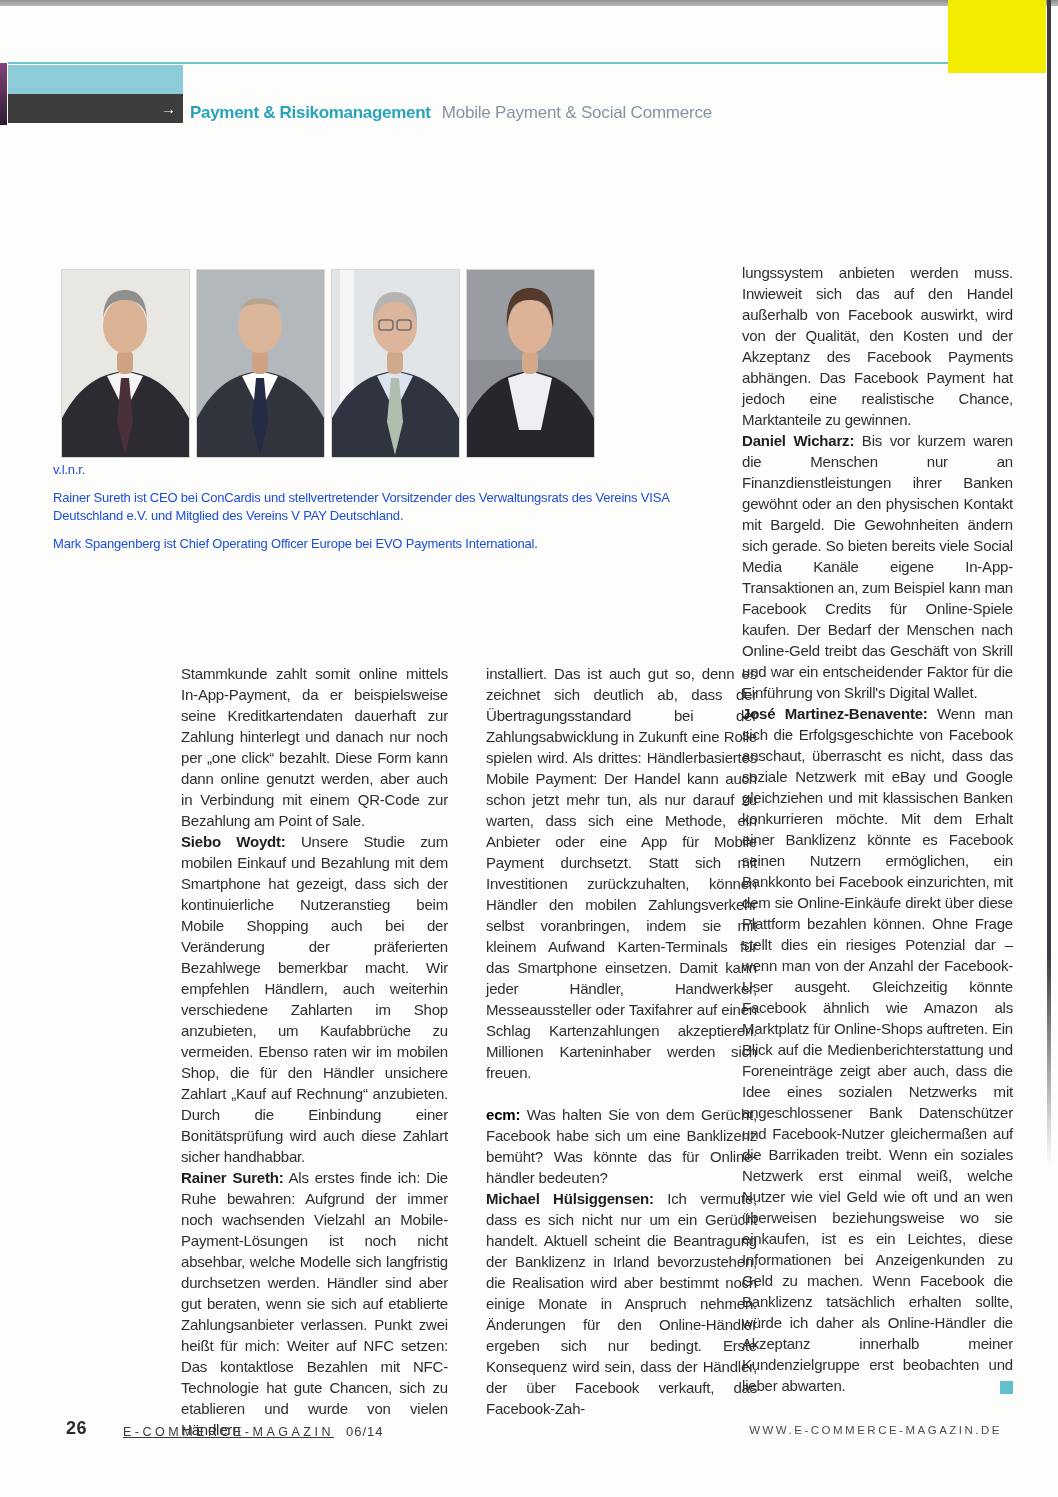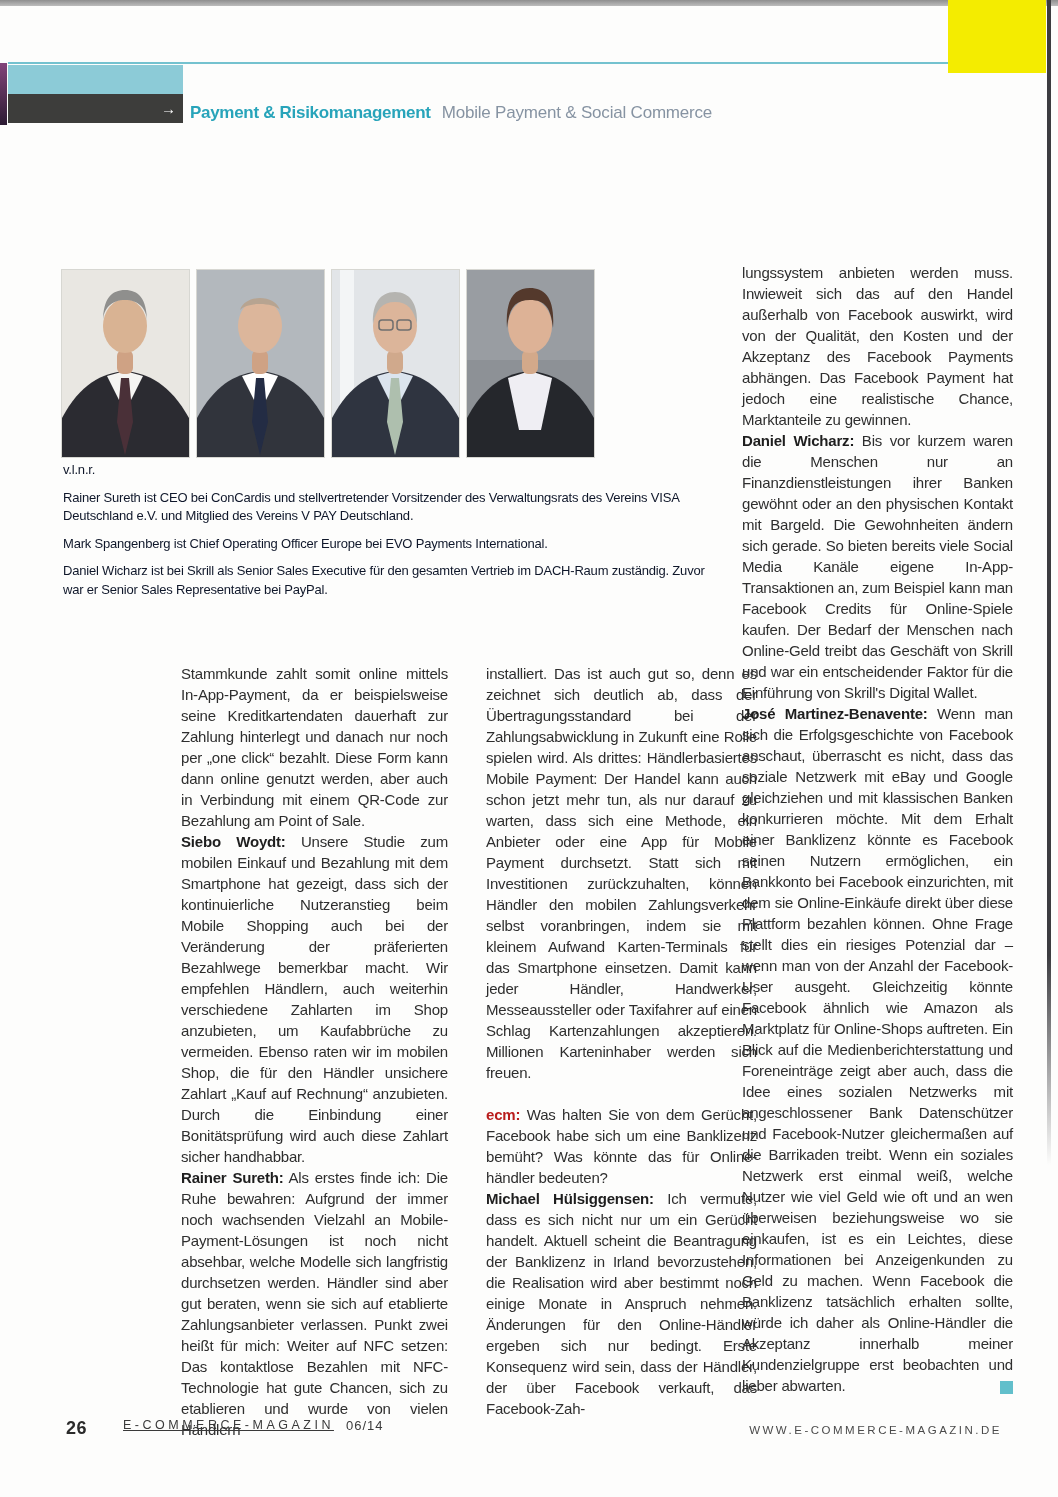--- a/index.html
+++ b/index.html
@@ -23,38 +23,38 @@
   .header-text{position:absolute;left:190px;top:94px;height:29px;display:flex;align-items:flex-end;white-space:nowrap;}
   .section-title{color:#28a4ba;font-weight:bold;font-size:17px;letter-spacing:-0.3px;}
   .subsection-title{color:#8693a2;font-size:17px;margin-left:11px;letter-spacing:-0.2px;}
 
   
   .photos{position:absolute;left:62px;top:270px;width:540px;height:187px;display:flex;gap:8px;}
   .photos figure{margin:0;width:127px;height:187px;background:#ddd;box-shadow:0 0 0 1px #d7d7d2;}
   .photos svg{display:block;}
 
   
-  .caption{position:absolute;left:63px;top:461px;width:660px;color:#0f172a;
+  .caption{position:absolute;left:53px;top:461px;width:660px;color:#1d4ed8;
            font-size:13px;line-height:18.5px;letter-spacing:-0.2px;}
   .caption p{margin:0 0 9px 0;}
 
   
   .col{position:absolute;width:271px;color:#2e2e2e;font-size:15px;line-height:21px;
        letter-spacing:-0.2px;text-align:justify;hyphens:auto;-webkit-hyphens:auto;}
   .col1{left:181px;top:663px;width:267px;}
   .col2{left:486px;top:663px;}
   .col3{left:742px;top:262px;}
   .para{margin:0;}
   .para b{font-weight:bold;color:#1e1e1e;}
-  .para b.accent{color:#b91c1c;}
+  .para b.accent{color:#000000;}
   .qgap{margin-top:21px;}
   .endmark{float:right;width:13px;height:13px;background:#62bfcb;margin-top:6px;}
 
   
-  .footer-left{position:absolute;left:66px;top:1418px;display:flex;align-items:flex-start;color:#2b2b2b;}
+  .footer-left{position:absolute;left:66px;top:1418px;display:flex;align-items:flex-end;color:#2b2b2b;}
   .page-number{font-weight:bold;font-size:18px;letter-spacing:0.5px;}
   .magazine-name{margin-left:36px;font-size:12.5px;letter-spacing:3.5px;color:#3a3a3a;text-decoration:underline;}
   .issue{margin-left:12px;font-size:13px;letter-spacing:1px;color:#3a3a3a;}
   .footer-right{position:absolute;right:56px;top:1424px;font-size:11.5px;letter-spacing:2.5px;color:#4a4a4a;}
 </style>
 </head>
 <body>
 
 <div class="page">
 
@@ -122,21 +122,20 @@
         <ellipse cx="63" cy="56" rx="22" ry="27" fill="#ddb296"></ellipse>
         <path d="M40,58 C38,28 48,18 63,18 C78,18 88,28 86,58 C84,38 78,30 63,30 C48,30 42,38 40,58 Z" fill="#54392c"></path>
       </svg>
     </figure>
   </div>
 
   <div class="caption">
     <p>v.l.n.r.</p>
     <p>Rainer Sureth ist CEO bei ConCardis und stellvertretender Vorsitzender des Verwaltungsrats des Vereins VISA Deutschland e.V. und Mitglied des Vereins V PAY Deutschland.</p>
     <p>Mark Spangenberg ist Chief Operating Officer Europe bei EVO Payments International.</p>
-    <p>Daniel Wicharz ist bei Skrill als Senior Sales Executive für den gesamten Vertrieb im DACH-Raum zuständig. Zuvor war er Senior Sales Representative bei PayPal.</p>
   </div>
 
   <main>
     <section class="col col1">
       <p class="para"><span>Stammkunde zahlt somit online mittels In-App-Payment, da er beispielsweise seine Kreditkartendaten dauerhaft zur Zahlung hinterlegt und danach nur noch per „one click“ bezahlt. Diese Form kann dann online genutzt werden, aber auch in Verbindung mit einem QR-Code zur Bezahlung am Point of Sale.</span></p>
       <p class="para"><b class="speaker">Siebo Woydt:</b><span> Unsere Studie zum mobilen Einkauf und Bezahlung mit dem Smartphone hat gezeigt, dass sich der kontinuierliche Nutzeranstieg beim Mobile Shopping auch bei der Veränderung der präferierten Bezahlwege bemerkbar macht. Wir empfehlen Händlern, auch weiterhin verschiedene Zahlarten im Shop anzubieten, um Kaufabbrüche zu vermeiden. Ebenso raten wir im mobilen Shop, die für den Händler unsichere Zahlart „Kauf auf Rechnung“ anzubieten. Durch die Einbindung einer Bonitätsprüfung wird auch diese Zahlart sicher handhabbar.</span></p>
       <p class="para"><b class="speaker">Rainer Sureth:</b><span> Als erstes finde ich: Die Ruhe bewahren: Aufgrund der immer noch wachsenden Vielzahl an Mobile-Payment-Lösungen ist noch nicht absehbar, welche Modelle sich langfristig durchsetzen werden. Händler sind aber gut beraten, wenn sie sich auf etablierte Zahlungsanbieter verlassen. Punkt zwei heißt für mich: Weiter auf NFC setzen: Das kontaktlose Bezahlen mit NFC-Technologie hat gute Chancen, sich zu etablieren und wurde von vielen Händlern</span></p>
     </section>
 
     <section class="col col2">

